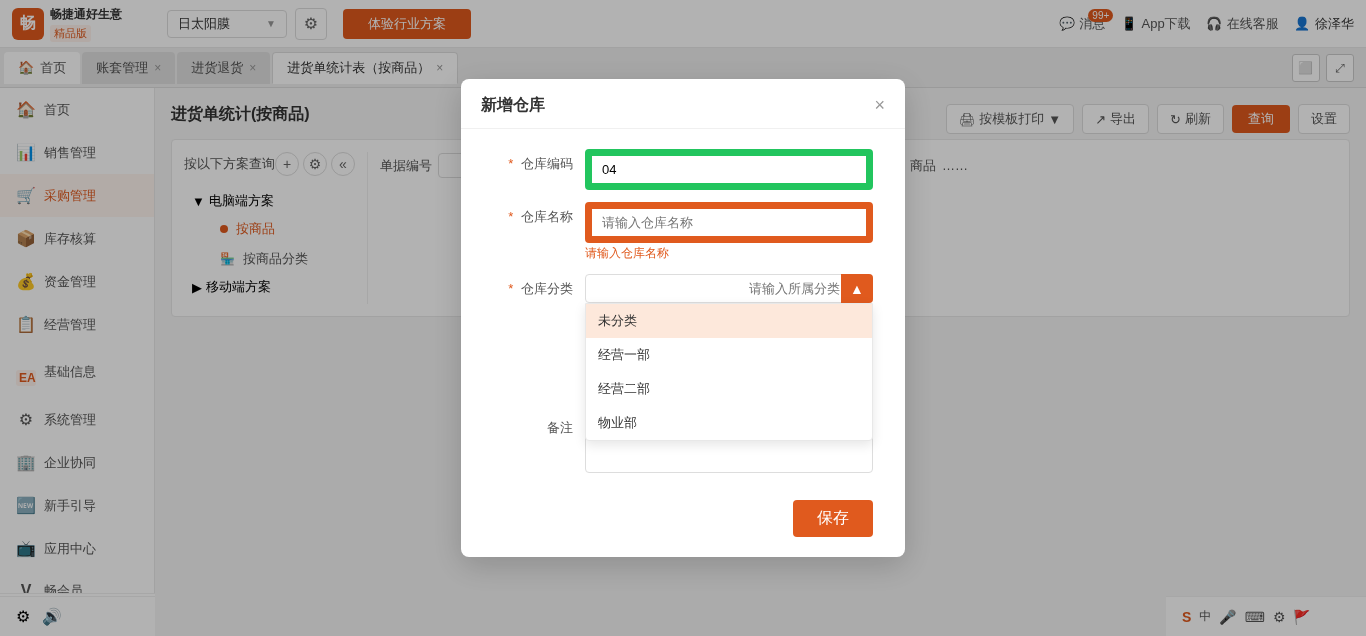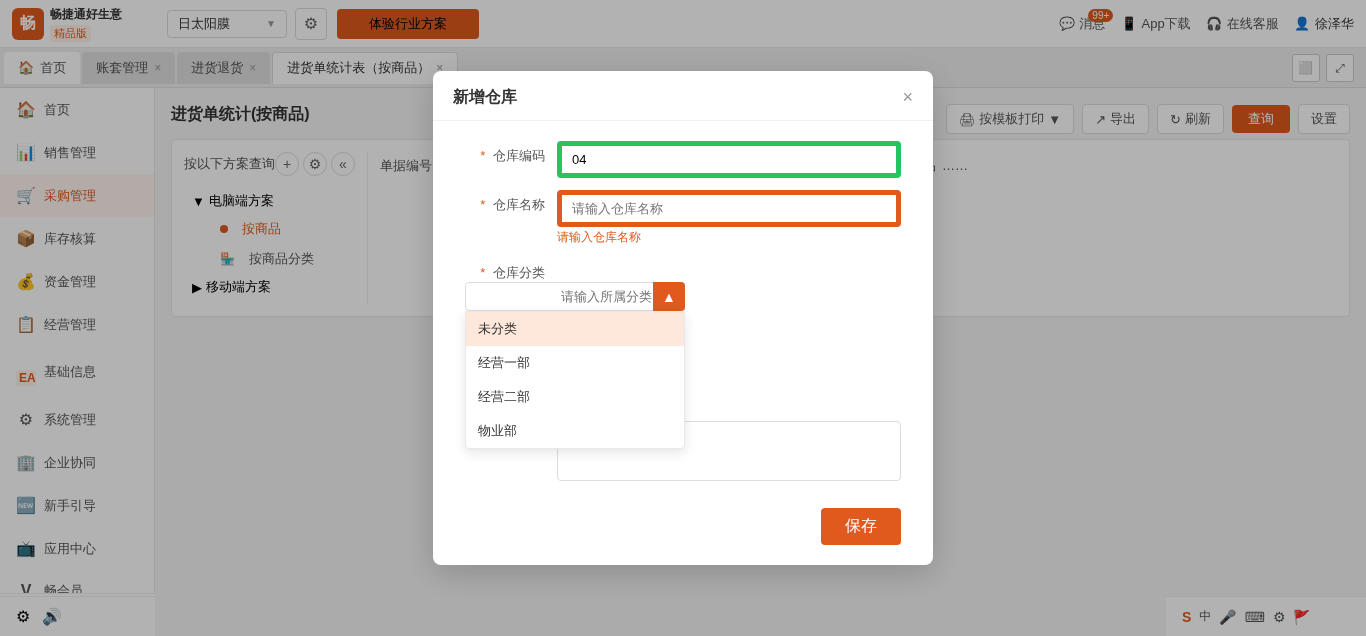--- a/index.html
+++ b/index.html
@@ -37,24 +37,24 @@
       color: #333; font-size: 13px; justify-content: space-between;
     }
     .store-selector .arrow { color: #999; font-size: 10px; }
     .gear-btn {
       width: 32px; height: 32px;
       border: 1px solid #ddd; border-radius: 4px;
       display: flex; align-items: center; justify-content: center;
       cursor: pointer; color: #666; font-size: 16px; margin-left: 8px;
     }
     .trial-btn {
-      background: #e05a1e; color: #000000;
+      background: #e05a1e; color: #ffffff;
       border: none; border-radius: 4px;
-      padding: 6px 32px; font-size: 13px; cursor: pointer;
-      margin-left: 10px;
+      padding: 6px 25px; font-size: 13px; cursor: pointer;
+      margin-left: 16px;
     }
     .top-nav-right {
       margin-left: auto; display: flex; align-items: center; gap: 16px;
     }
     .nav-right-item {
       display: flex; align-items: center; gap: 4px;
       color: #555; font-size: 13px; cursor: pointer; position: relative;
     }
     .badge {
       background: #e05a1e; color: #fff;
@@ -157,39 +157,39 @@
       padding: 4px 8px; font-size: 13px; background: #fff;
       min-width: 100px; color: #333;
     }
     .input-field {
       border: 1px solid #ddd; border-radius: 4px;
       padding: 4px 8px; font-size: 13px; min-width: 100px;
     }
 
     .tree-section { padding: 4px 0; }
     .tree-header { display: flex; align-items: center; gap: 4px; padding: 4px 8px; cursor: pointer; }
-    .tree-item { display: flex; align-items: center; gap: 14px; padding: 6px 24px; cursor: pointer; font-size: 13px; color: #555; }
+    .tree-item { display: flex; align-items: center; gap: 8px; padding: 6px 24px; cursor: pointer; font-size: 13px; color: #555; }
     .tree-item.active { color: #e05a1e; }
     .tree-item .dot { width: 8px; height: 8px; border-radius: 50%; background: #e05a1e; }
     .tree-item .icon-small { font-size: 12px; }
     .tree-sub { padding-left: 12px; }
 
     
     .overlay {
       position: fixed; top: 0; left: 0; right: 0; bottom: 0;
       background: rgba(0,0,0,0.3);
       z-index: 100;
       display: flex; align-items: center; justify-content: center;
     }
 
     
     .modal {
       background: #fff;
       border-radius: 8px;
-      width: 500px;
+      width: 444px;
       min-height: 360px;
       box-shadow: 0 8px 32px rgba(0,0,0,0.18);
       position: relative;
       z-index: 101;
       padding-bottom: 20px;
     }
     .modal-header {
       padding: 16px 20px 12px;
       border-bottom: 1px solid #f0f0f0;
       display: flex; align-items: center; justify-content: space-between;
@@ -200,21 +200,21 @@
     .form-row {
       display: flex; align-items: flex-start; margin-bottom: 12px;
     }
     .form-label {
       font-size: 13px; color: #555; min-width: 80px; padding-top: 6px;
       text-align: right; margin-right: 12px; flex-shrink: 0;
     }
     .required { color: #e05a1e; margin-right: 4px; }
     .form-control-wrap { flex: 1; position: relative; }
     .form-input {
-      width: 100%; border: 5px solid #22c55e; border-radius: 4px;
+      width: 100%; border: 7px solid #22c55e; border-radius: 4px;
       padding: 6px 10px; font-size: 13px; outline: none;
     }
     .form-input.error { border-color: #e05a1e; }
     .error-msg { color: #e05a1e; font-size: 12px; margin-top: 2px; }
     .form-input-with-arrow {
       width: 100%; border: 1px solid #ddd; border-radius: 4px;
       padding: 6px 32px 6px 10px; font-size: 13px; outline: none;
       background: #fff;
       text-align: right;
     }
@@ -499,21 +499,21 @@
         <label class="form-label">
           <span class="required">*</span>
           <span>仓库名称</span>
         </label>
         <div class="form-control-wrap">
           <input class="form-input error" placeholder="请输入仓库名称" style="">
           <div class="error-msg">请输入仓库名称</div>
         </div>
       </div>
 
-      <div class="form-row" style="margin-bottom:0;flex-direction:column;">
+      <div class="form-row" style="margin-bottom:0;">
         <label class="form-label">
           <span class="required">*</span>
           <span>仓库分类</span>
         </label>
         <div class="form-control-wrap">
           <input class="form-input-with-arrow" placeholder="请输入所属分类" style="">
           <div class="input-arrow-btn">
             <span>▲</span>
           </div>
           

